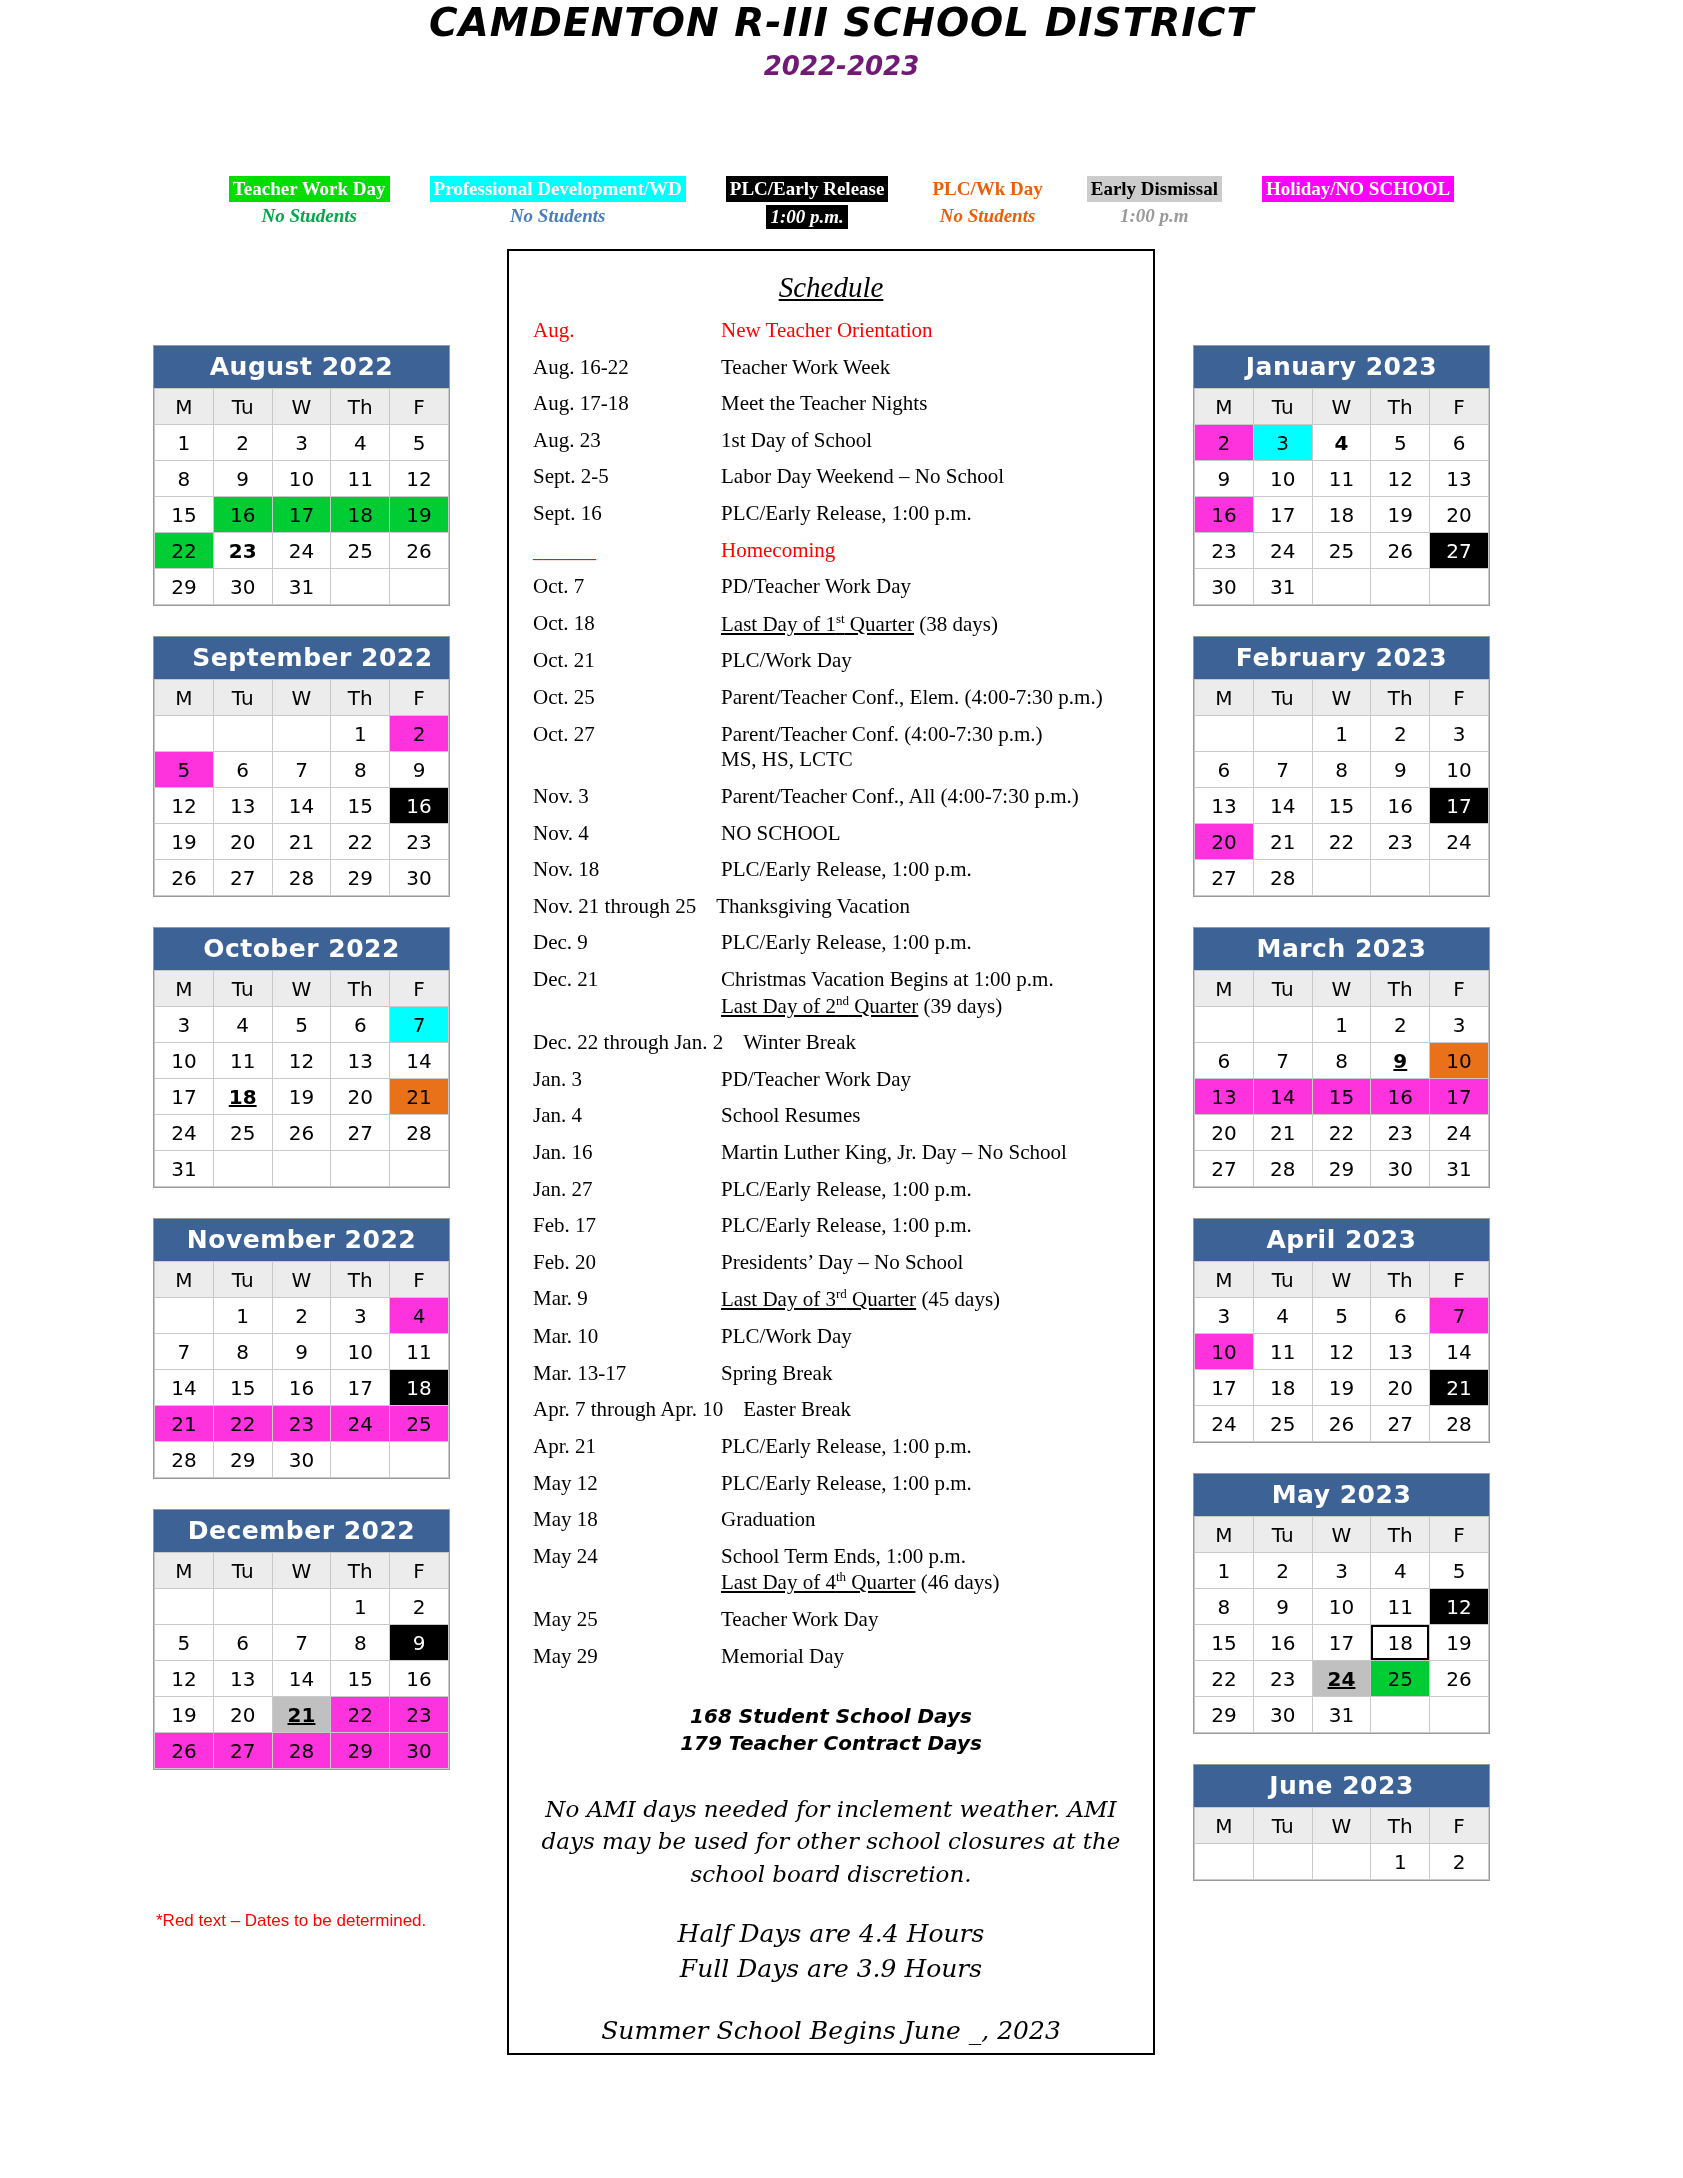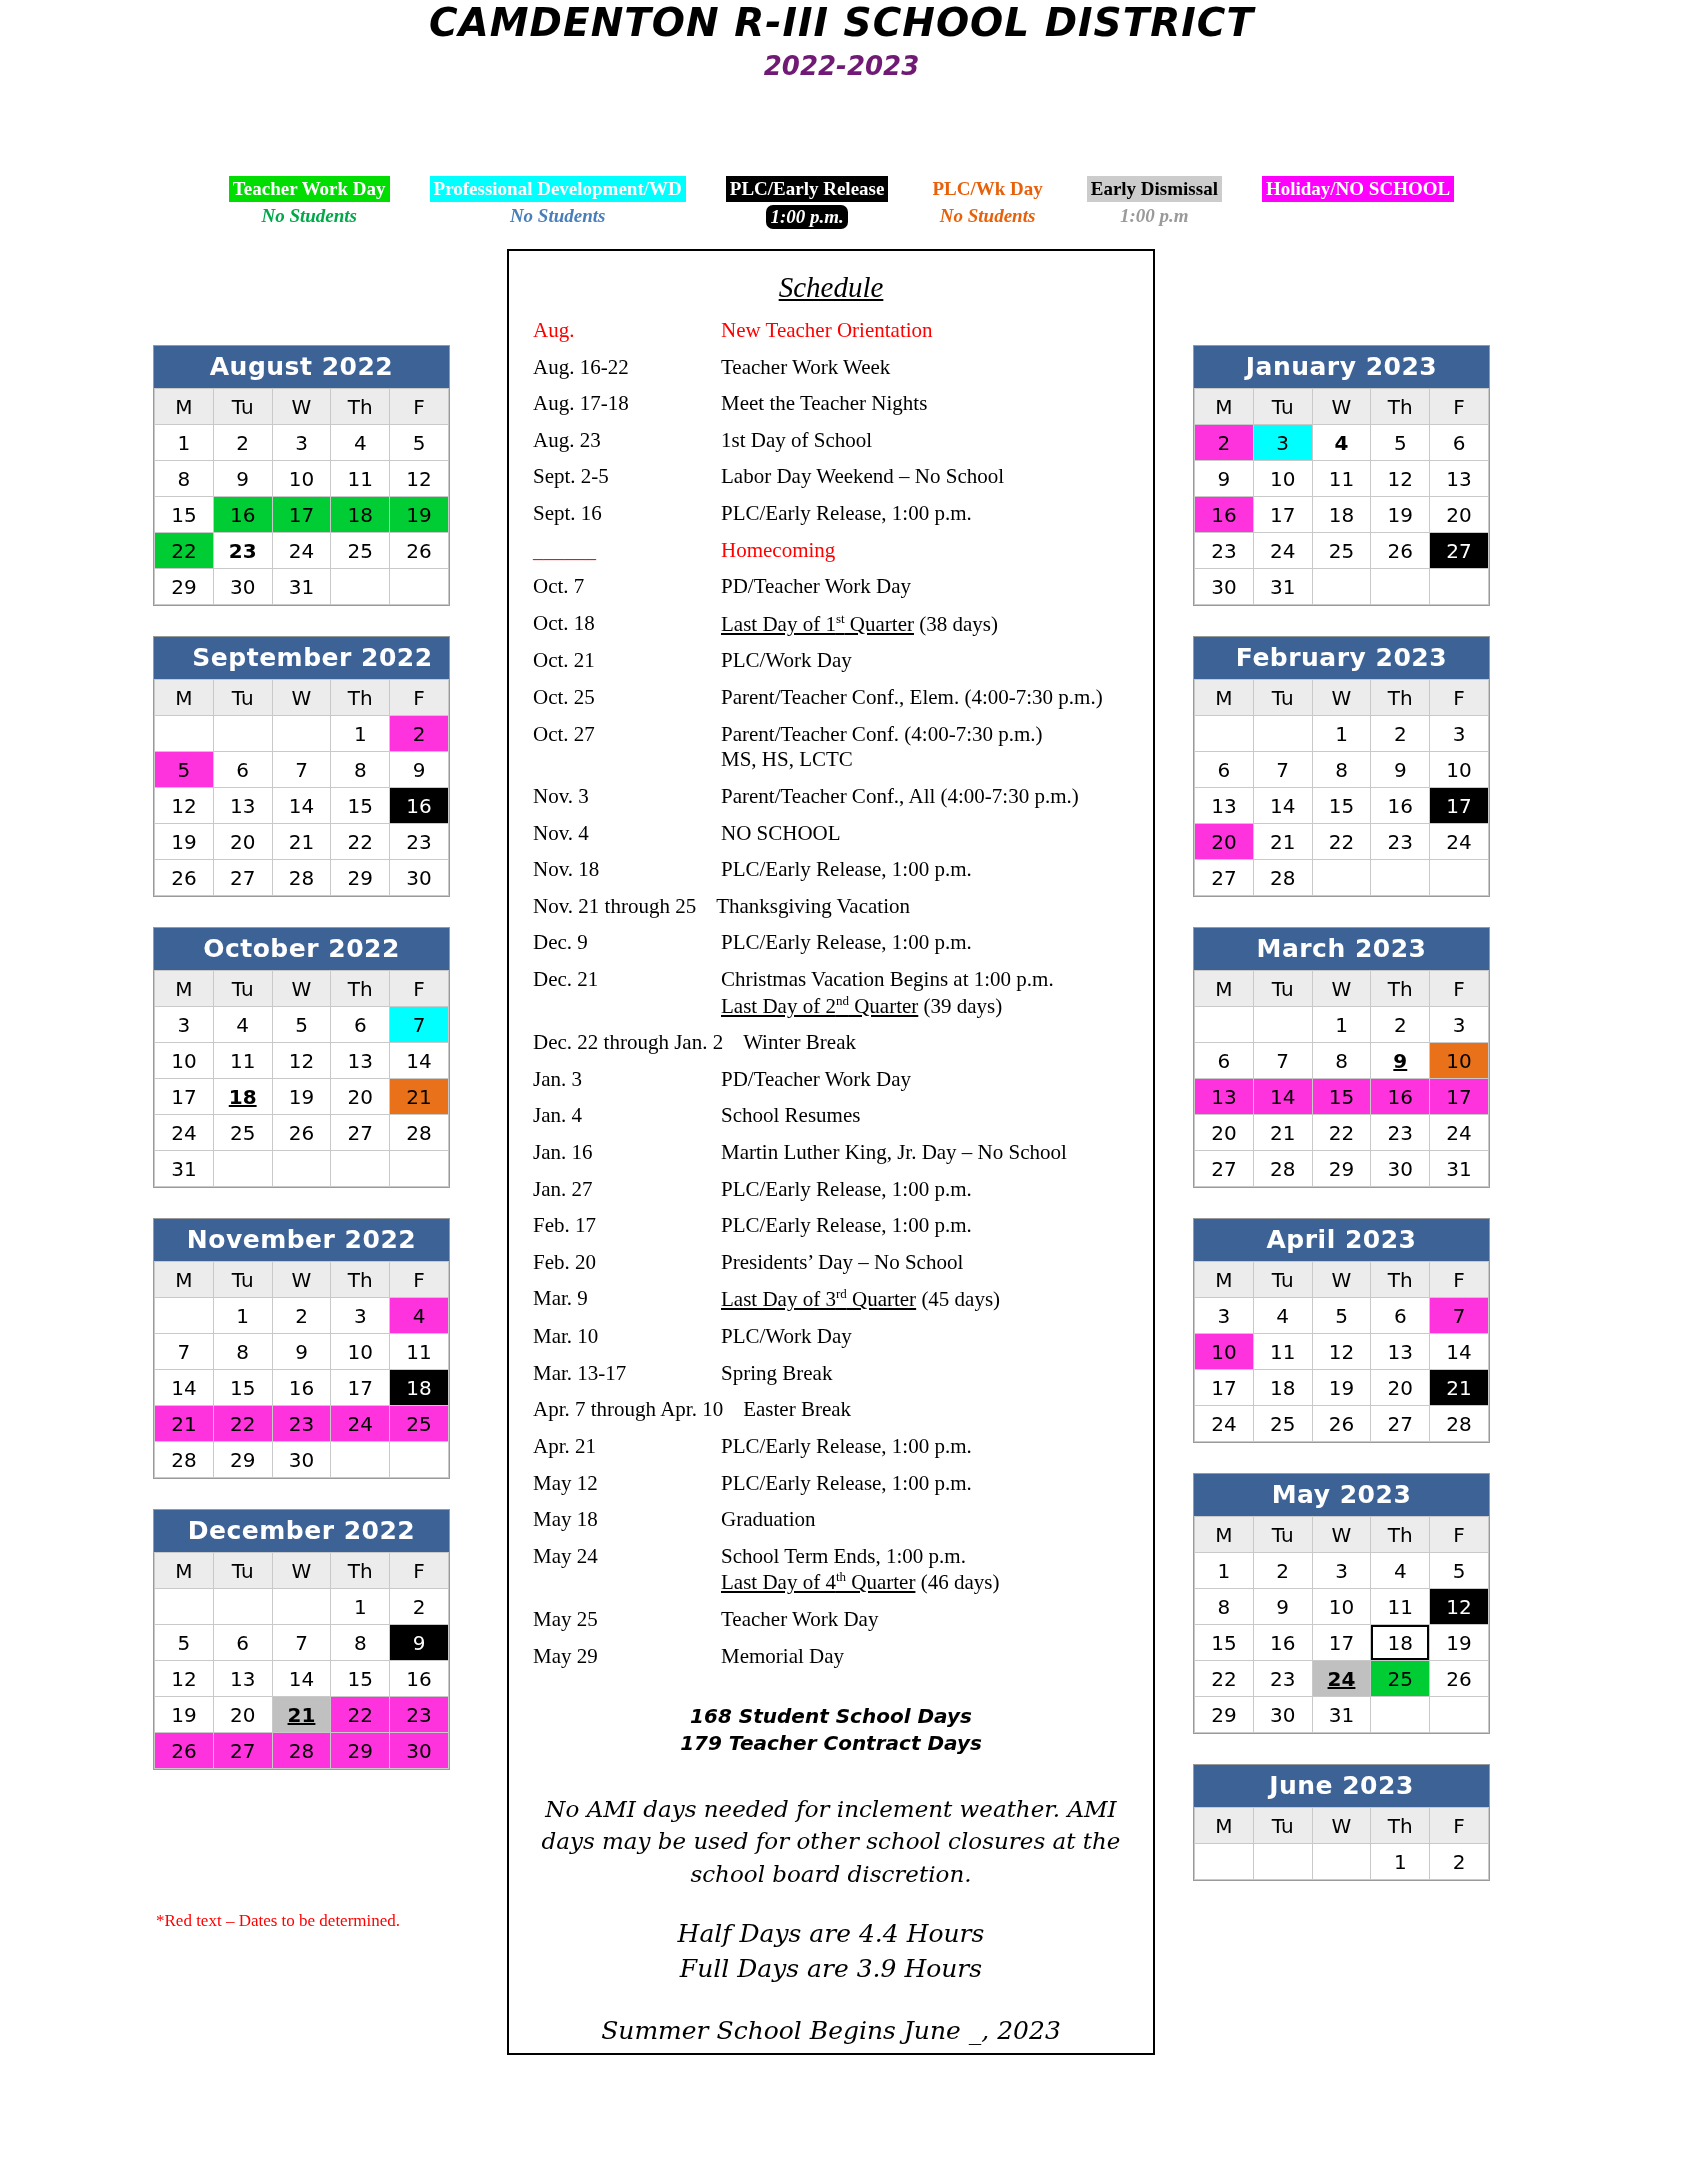--- a/index.html
+++ b/index.html
@@ -35,21 +35,21 @@
   .legend-chip {
     font-family:"Liberation Serif", serif;
     font-weight:bold; font-size:19px; line-height:1.25;
     padding:1px 4px; display:inline-block; white-space:nowrap;
   }
   .legend-sub {
     font-family:"Liberation Serif", serif;
     font-style:italic; font-weight:bold; font-size:19px;
     margin-top:3px; display:block; white-space:nowrap;
   }
-  .legend-sub.chip-sub { padding:1px 4px; display:inline-block;border-radius:7px; }
+  .legend-sub.chip-sub { padding:1px 4px; display:inline-block; }
 
   
   .month-col { position:absolute; width:306px; }
   #col-left  { left:153px;  top:345px; }
   #col-right { left:1193px; top:345px; }
 
   .month {
     width:297px;
     margin-bottom:30px;
     border:1px solid #9a9a9a;
@@ -138,21 +138,21 @@
     font-family:"DejaVu Serif", serif;
     font-style:italic;
     font-size:25px;
     margin-top:30px;
   }
 
   
   #footnote {
     position:absolute; left:156px; top:1911px;
     color:#ff0000;
-    font-family:Liberation Serif, serif;
+    font-family:Liberation Sans, sans-serif;
     font-size:17px;
   }
 </style>
 </head>
 <body>
 
 <div id="header">
   <div id="doc-title">CAMDENTON R-III SCHOOL DISTRICT</div>
   <div id="doc-year">2022-2023</div>
 </div>

